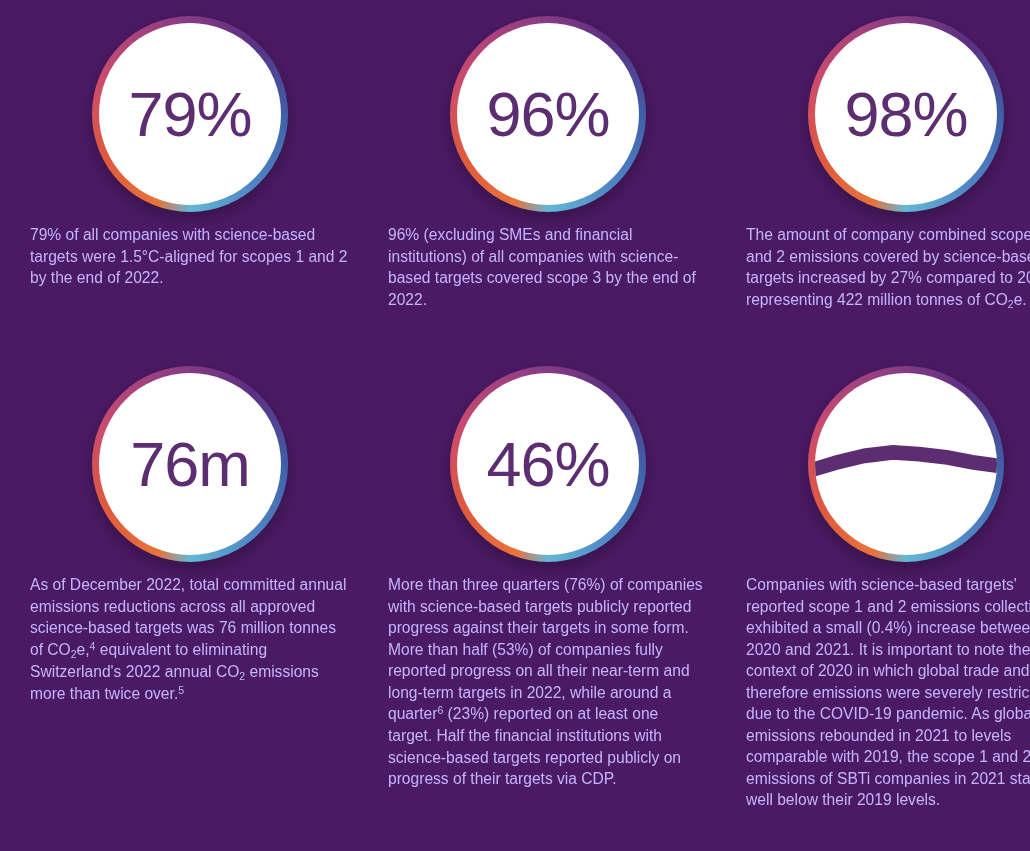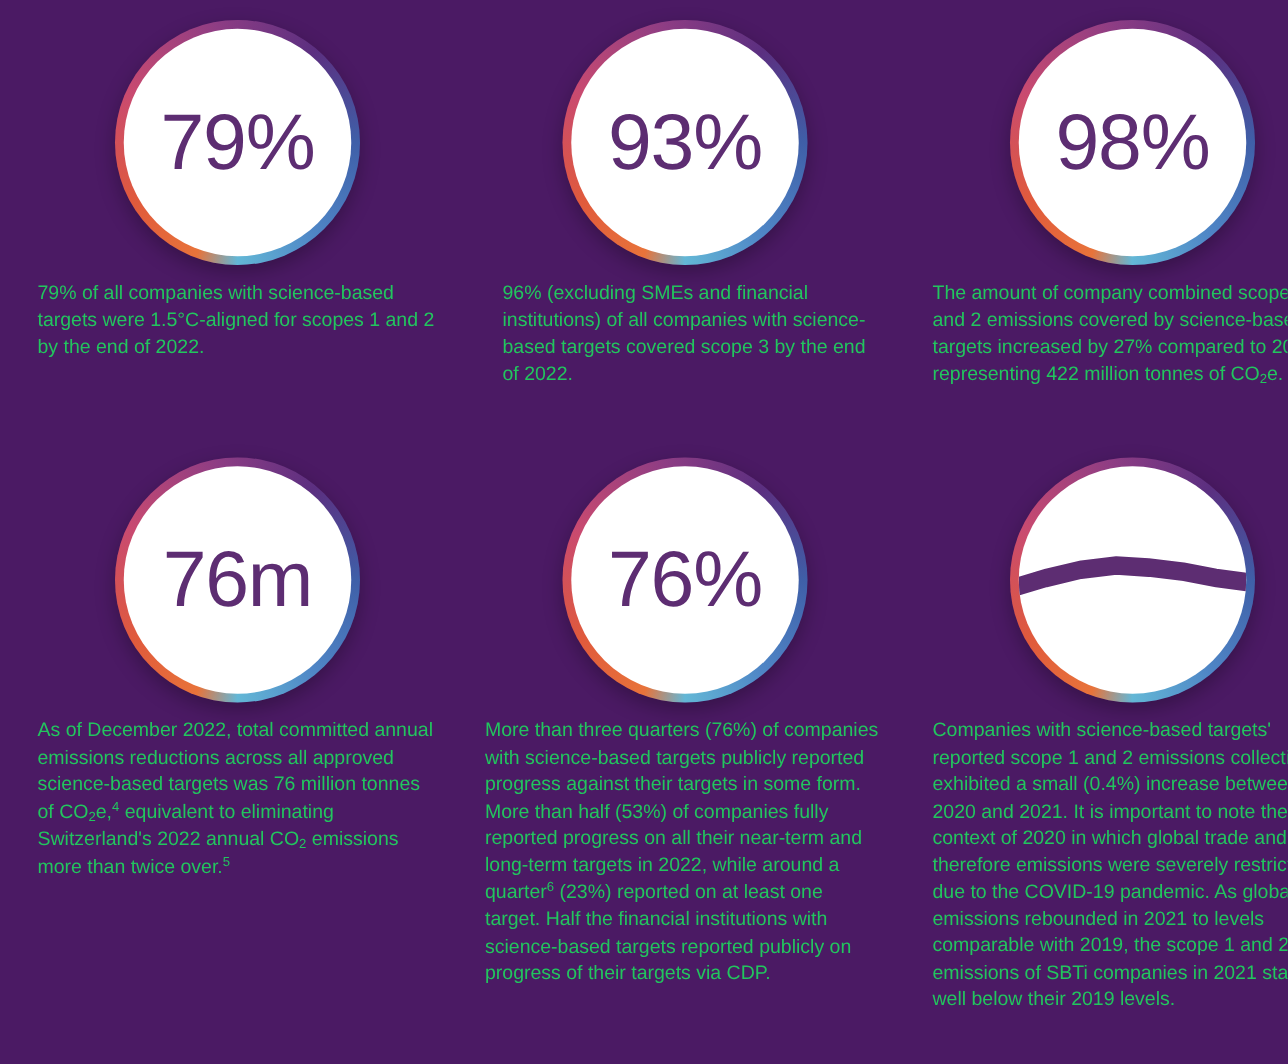--- a/index.html
+++ b/index.html
@@ -85,27 +85,27 @@
     border-radius: 50%;
     overflow: hidden;
     display: flex;
     align-items: center;
     justify-content: center;
   }
   .spark svg { display: block; }
   .caption {
     font-size: 15.6px;
     line-height: 1.38;
-    color: #22c55e;
+    color: #c4b5fd;
     max-width: 318px;
     margin-top: 10px;
   }
   .caption sub { font-size: 10.5px; vertical-align: -0.25em; }
   .caption sup { font-size: 10.5px; vertical-align: 0.5em; }
-  .c2 .caption { margin-top: 10px; margin-left: 14px; }
+  .c2 .caption { margin-top: 10px; }
   .row2 .circle-wrap { height: 200px; text-align: right; }
 </style>
 </head>
 <body>
 
 <div class="grid">
 
   <div class="cell c1">
     <div class="circle-wrap">
       <div class="circle">
@@ -113,21 +113,21 @@
       </div>
     </div>
     <p class="caption">
       79% of all companies with science-based targets were 1.5°C-aligned for scopes 1 and 2 by the end of 2022.
     </p>
   </div>
 
   <div class="cell c2">
     <div class="circle-wrap">
       <div class="circle">
-        <span class="stat">93%</span>
+        <span class="stat">96%</span>
       </div>
     </div>
     <p class="caption">
       96% (excluding SMEs and financial institutions) of all companies with science-based targets covered scope 3 by the end of 2022.
     </p>
   </div>
 
   <div class="cell c3">
     <div class="circle-wrap">
       <div class="circle">
@@ -146,21 +146,21 @@
       </div>
     </div>
     <p class="caption">
       As of December 2022, total committed annual emissions reductions across all approved science-based targets was 76 million tonnes of CO<sub>2</sub>e,<sup>4</sup> equivalent to eliminating Switzerland's 2022 annual CO<sub>2</sub> emissions more than twice over.<sup>5</sup>
     </p>
   </div>
 
   <div class="cell row2">
     <div class="circle-wrap">
       <div class="circle">
-        <span class="stat">76%</span>
+        <span class="stat">46%</span>
       </div>
     </div>
     <p class="caption">
       More than three quarters (76%) of companies with science-based targets publicly reported progress against their targets in some form. More than half (53%) of companies fully reported progress on all their near-term and long-term targets in 2022, while around a quarter<sup>6</sup> (23%) reported on at least one target. Half the financial institutions with science-based targets reported publicly on progress of their targets via CDP.
     </p>
   </div>
 
   <div class="cell row2">
     <div class="circle-wrap">
       <div class="circle">

